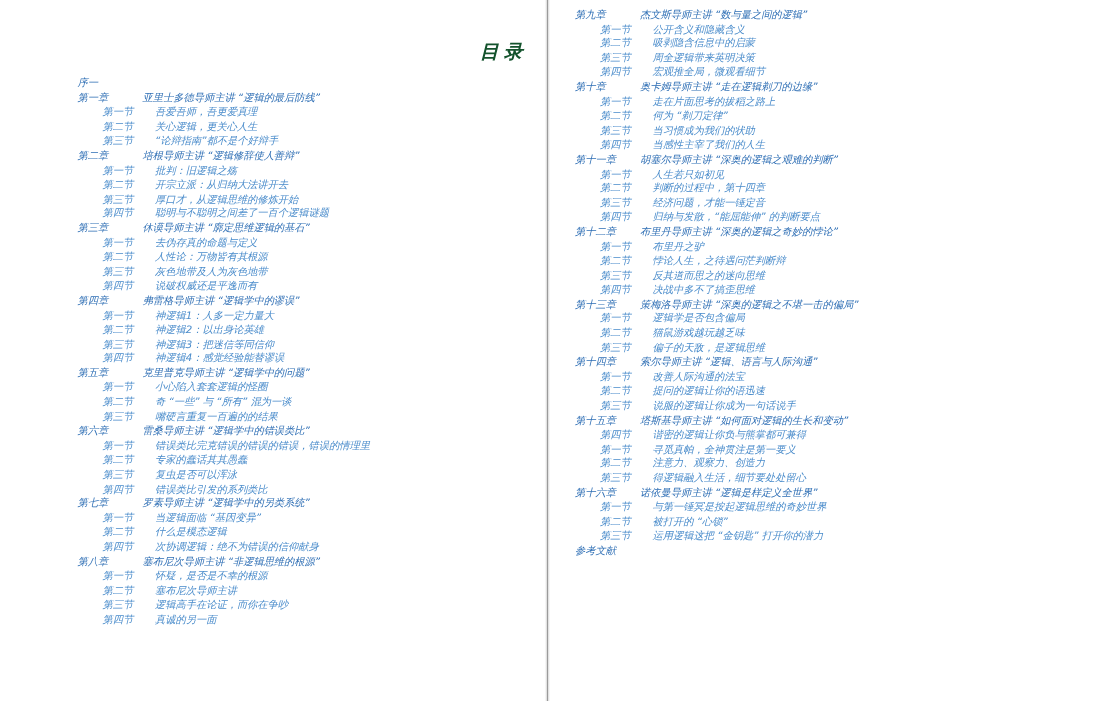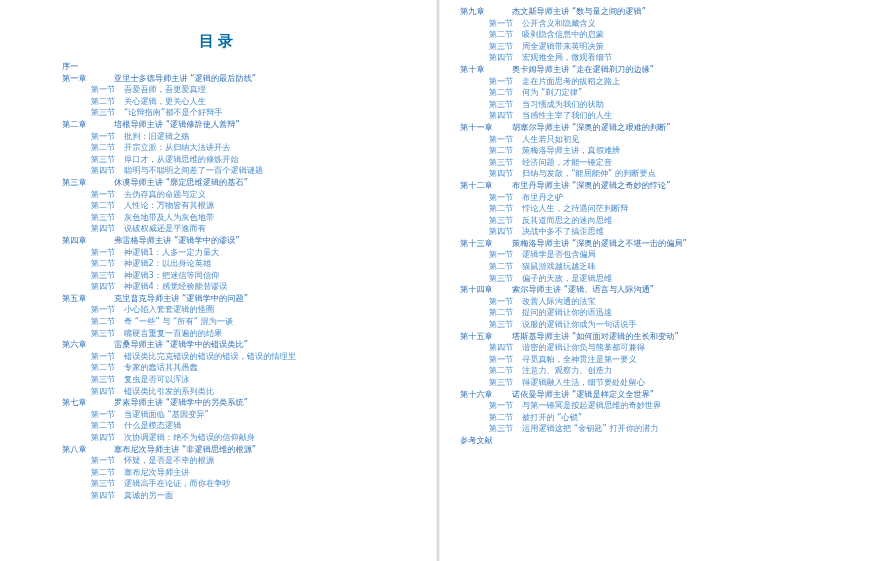--- a/index.html
+++ b/index.html
@@ -17,39 +17,40 @@
   .page {
     position: relative;
     width: 876px;
     height: 561px;
     display: flex;
   }
   .col {
     position: relative;
     height: 561px;
     box-sizing: border-box;
+    font-style: italic;
   }
   .col-left {
     width: 436px;
     padding: 10px 14px 0 14px;
   }
   .gutter {
     width: 4px;
     height: 561px;
     background: linear-gradient(to right, #ffffff 0%, #d8d8d8 40%, #9a9a9a 50%, #d8d8d8 60%, #ffffff 100%);
   }
   .col-right {
     width: 436px;
     padding: 6px 14px 0 10px;
   }
   .toc-title {
-    text-align: center;
+    text-align: right;
     font-size: 15px;
     font-weight: bold;
-    color: #0369a1;
+    color: #14532d;
     letter-spacing: 4px;
     margin: 22px 0 10px 0;
     font-family: "DejaVu Serif", "Liberation Serif", serif;
   }
   .entry {
     font-size: 8.2px;
     line-height: 11.6px;
     white-space: nowrap;
     color: #2f6fb5;
   }
@@ -59,21 +60,20 @@
   .lvl-1 .num {
     display: inline-block;
     min-width: 52px;
   }
   .lvl-2 {
     padding-left: 68px;
   }
   .lvl-2 .num {
     display: inline-block;
     min-width: 42px;
-    text-align: center;
   }
   .right .lvl-1 { padding-left: 10px; }
   .right .lvl-2 { padding-left: 30px; }
   .chap {
     color: #2f6fb5;
   }
   .sub {
     color: #4a8ccb;
   }
 </style>
@@ -135,21 +135,21 @@
         <div class="entry lvl-2 sub"><span class="num">第二节</span><span>吸剥隐含信息中的启蒙</span></div>
         <div class="entry lvl-2 sub"><span class="num">第三节</span><span>周全逻辑带来英明决策</span></div>
         <div class="entry lvl-2 sub"><span class="num">第四节</span><span>宏观推全局，微观看细节</span></div>
         <div class="entry lvl-1 chap"><span class="num">第十章</span><span>奥卡姆导师主讲 “走在逻辑剃刀的边缘”</span></div>
         <div class="entry lvl-2 sub"><span class="num">第一节</span><span>走在片面思考的拔稻之路上</span></div>
         <div class="entry lvl-2 sub"><span class="num">第二节</span><span>何为 “剃刀定律”</span></div>
         <div class="entry lvl-2 sub"><span class="num">第三节</span><span>当习惯成为我们的状助</span></div>
         <div class="entry lvl-2 sub"><span class="num">第四节</span><span>当感性主宰了我们的人生</span></div>
         <div class="entry lvl-1 chap"><span class="num">第十一章</span><span>胡塞尔导师主讲 “深奥的逻辑之艰难的判断”</span></div>
         <div class="entry lvl-2 sub"><span class="num">第一节</span><span>人生若只如初见</span></div>
-        <div class="entry lvl-2 sub"><span class="num">第二节</span><span>策梅洛导师主讲，真假难辨</span></div>
+        <div class="entry lvl-2 sub"><span class="num">第二节</span><span>判断的过程中，第十四章</span></div>
         <div class="entry lvl-2 sub"><span class="num">第三节</span><span>经济问题，才能一锤定音</span></div>
         <div class="entry lvl-2 sub"><span class="num">第四节</span><span>归纳与发散，“能屈能伸” 的判断要点</span></div>
         <div class="entry lvl-1 chap"><span class="num">第十二章</span><span>布里丹导师主讲 “深奥的逻辑之奇妙的悖论”</span></div>
         <div class="entry lvl-2 sub"><span class="num">第一节</span><span>布里丹之驴</span></div>
         <div class="entry lvl-2 sub"><span class="num">第二节</span><span>悖论人生，之待遇问茫判断辩</span></div>
         <div class="entry lvl-2 sub"><span class="num">第三节</span><span>反其道而思之的迷向思维</span></div>
         <div class="entry lvl-2 sub"><span class="num">第四节</span><span>决战中多不了搞歪思维</span></div>
         <div class="entry lvl-1 chap"><span class="num">第十三章</span><span>策梅洛导师主讲 “深奥的逻辑之不堪一击的偏局”</span></div>
         <div class="entry lvl-2 sub"><span class="num">第一节</span><span>逻辑学是否包含偏局</span></div>
         <div class="entry lvl-2 sub"><span class="num">第二节</span><span>猫鼠游戏越玩越乏味</span></div>

